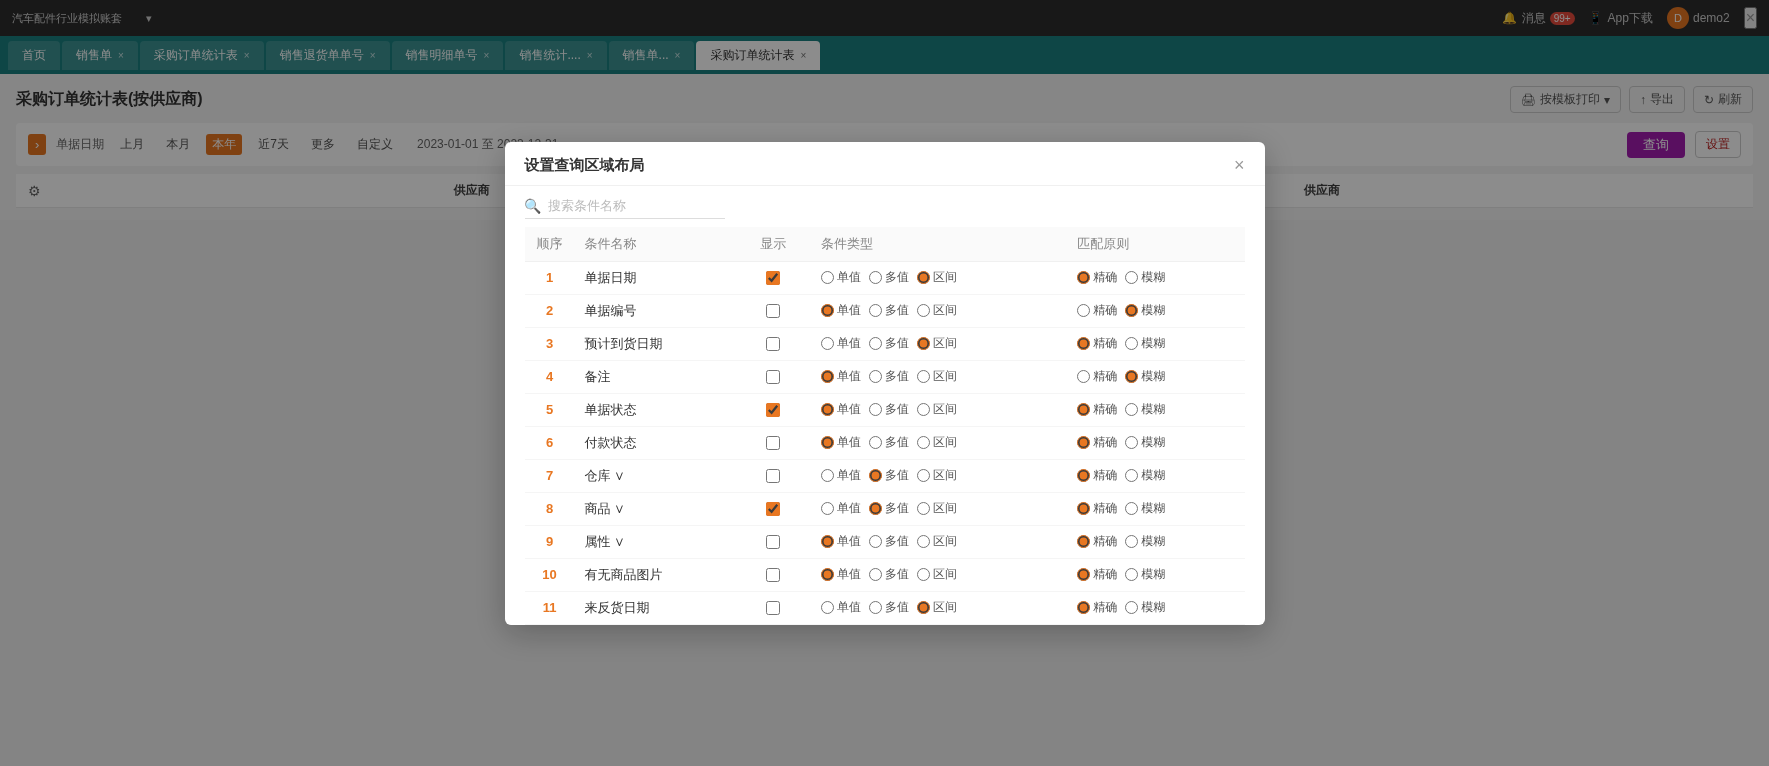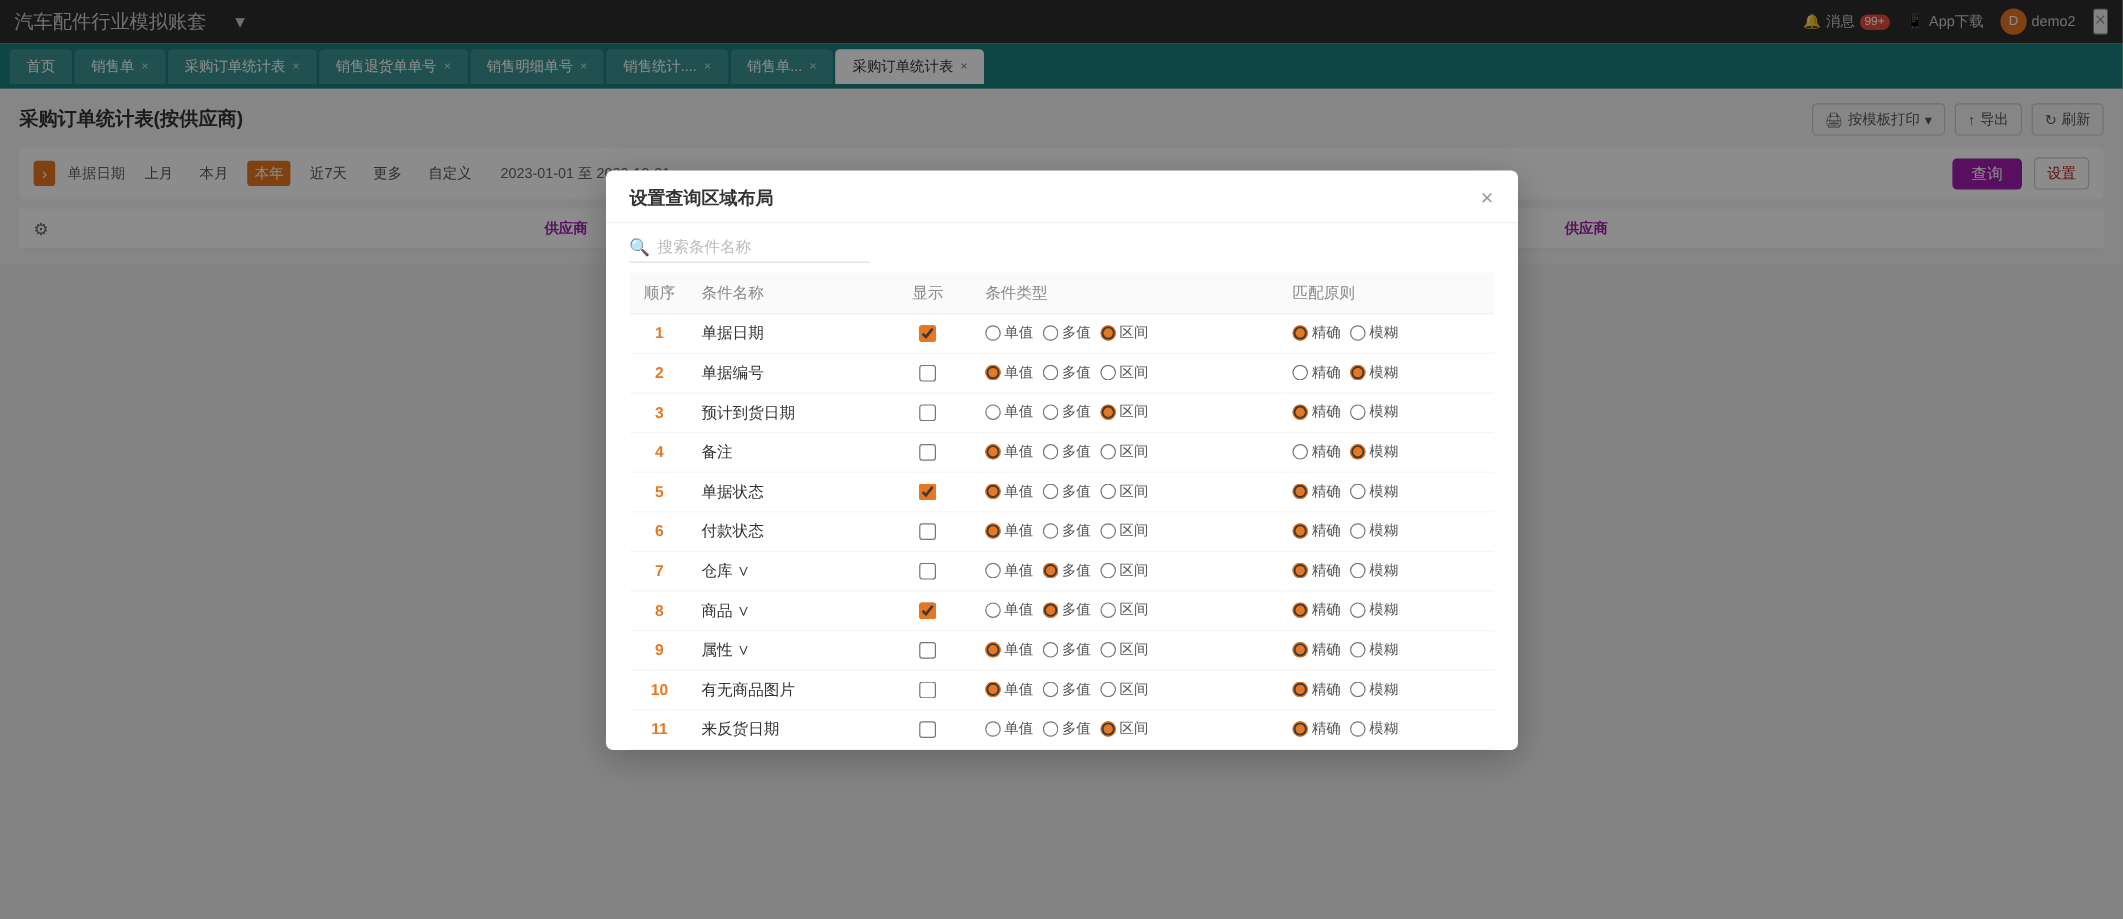--- a/index.html
+++ b/index.html
@@ -8,21 +8,21 @@
     
     .top-bar {
       background: #2d2d2d;
       height: 36px;
       display: flex;
       align-items: center;
       justify-content: space-between;
       padding: 0 12px;
       color: #ccc;
     }
-    .top-bar-left { font-size: 16px; display: flex; align-items: center; gap: 24px; }
+    .top-bar-left { font-size: 11px; display: flex; align-items: center; gap: 24px; }
     .top-bar-right { display: flex; align-items: center; gap: 14px; font-size: 12px; }
     .top-bar-right .badge {
       background: #e74c3c;
       color: #fff;
       border-radius: 8px;
       font-size: 10px;
       padding: 1px 4px;
     }
     .top-bar-right .close-x { cursor: pointer; font-size: 16px; color: #999; }
 
@@ -124,21 +124,21 @@
     
     .table-header-row {
       display: flex;
       align-items: center;
       background: #fff;
       border-bottom: 1px solid #e8e8e8;
       padding: 8px 12px;
       gap: 12px;
     }
     .gear-icon { color: #666; font-size: 14px; cursor: pointer; }
-    .col-header { font-size: 12px; font-weight: bold; color: #a21caf; flex: 1; text-align: center; }
+    .col-header { font-size: 12px; font-weight: bold; color: #404040; flex: 1; text-align: center; }
 
     
     .modal-backdrop {
       position: fixed;
       top: 0; left: 0; right: 0; bottom: 0;
       background: rgba(0,0,0,0.45);
       z-index: 100;
       display: flex;
       align-items: center;
       justify-content: center;

